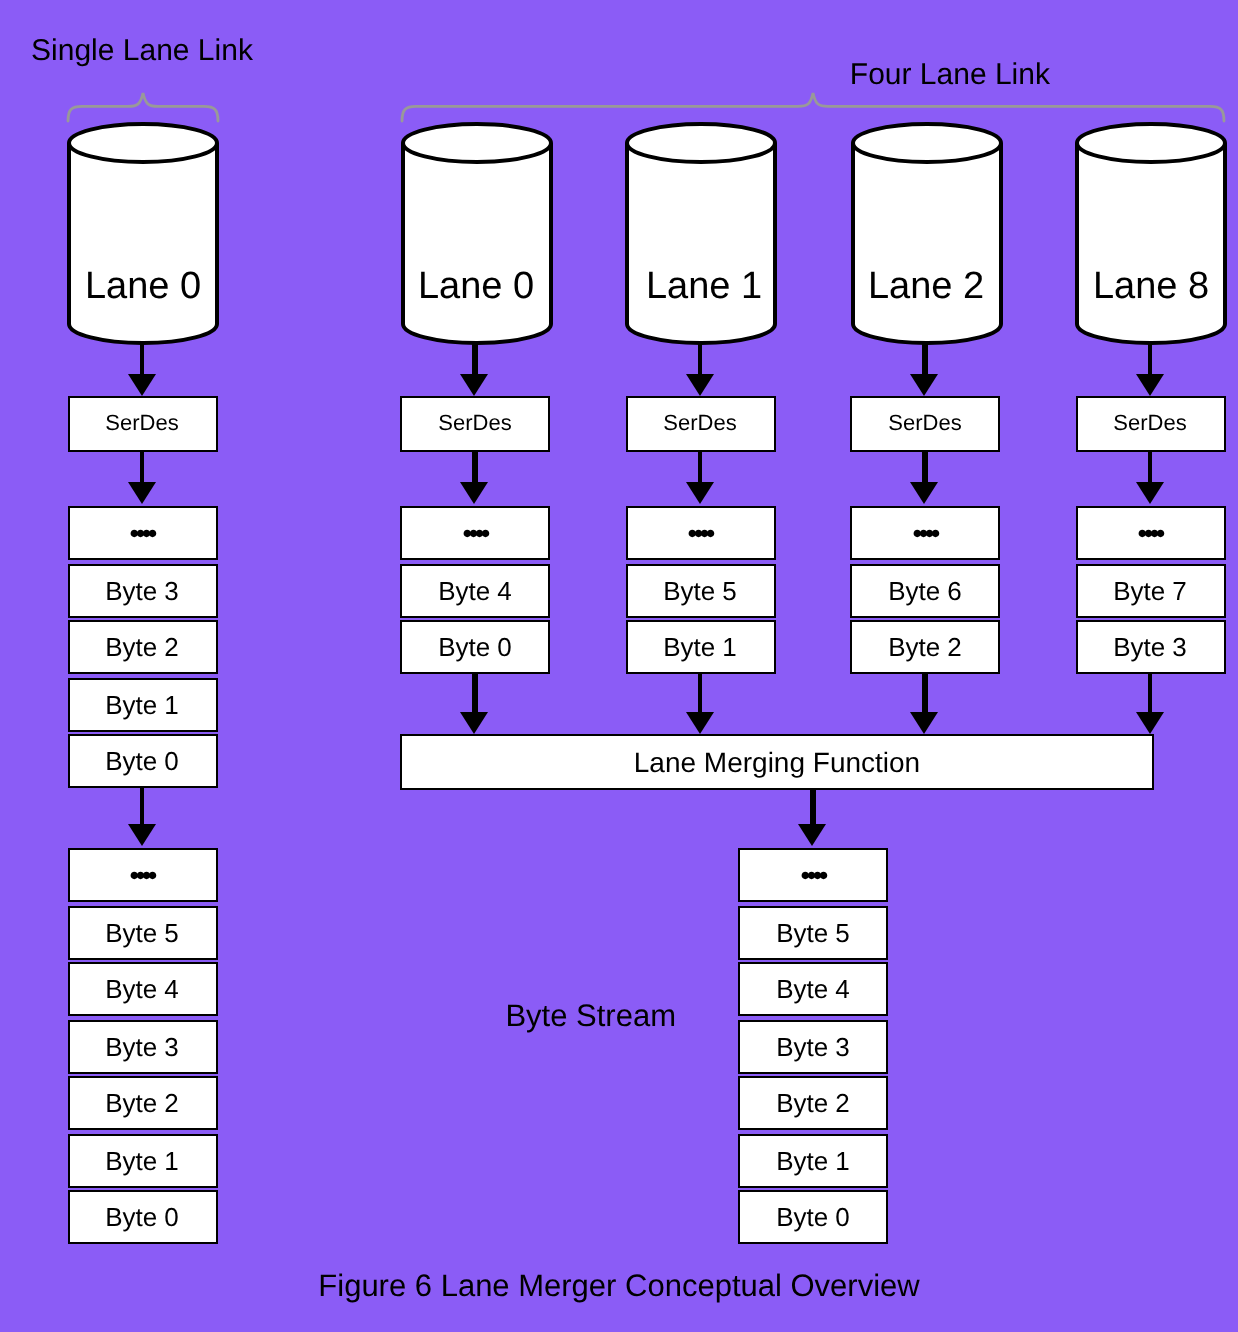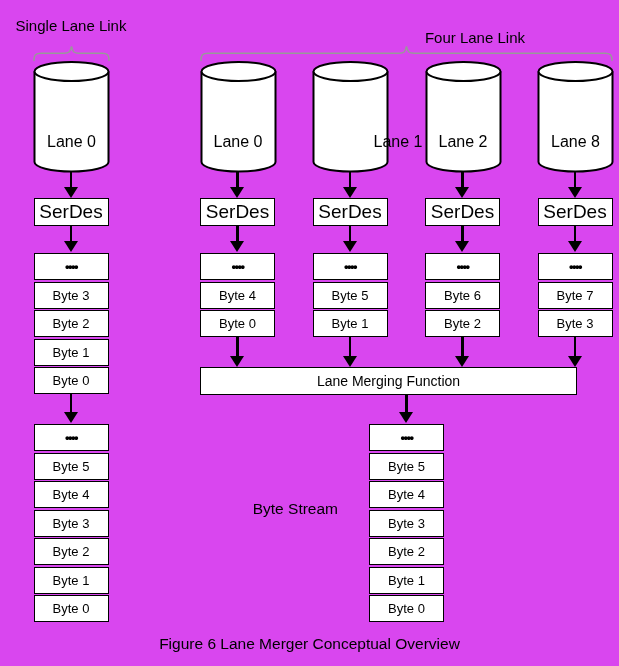--- a/index.html
+++ b/index.html
@@ -1,27 +1,27 @@
 <!DOCTYPE html>
 <html><head>
 <meta charset="utf-8">
 <style>
   html,body{margin:0;padding:0;background:#fff;}
   .canvas{
-    position:relative;width:619px;height:666px;background:#d946ef;
+    position:relative;width:619px;height:666px;background:#8b5cf6;
     font-family:"Liberation Sans",sans-serif;color:#000;overflow:hidden;
   }
   .abs{position:absolute;}
   .title-label{font-size:15px;text-align:center;white-space:nowrap;}
-  .lane-label{font-size:16px;text-align:center;}
+  .lane-label{font-size:19px;text-align:center;}
   .box{
     box-sizing:border-box;border:1.5px solid #000;background:#fff;
     display:flex;align-items:center;justify-content:center;font-size:13px;
   }
-  .serdes{width:75px;height:28px;font-size:19px;}
+  .serdes{width:75px;height:28px;font-size:11px;}
   .merger{width:377px;height:28px;font-size:14px;}
   .stack{display:flex;flex-direction:column;gap:1.5px;width:75px;}
   .cell{
     box-sizing:border-box;height:27px;border:1.5px solid #000;background:#fff;
     display:flex;align-items:center;justify-content:center;font-size:13px;flex:none;
   }
   .cell.dots{font-weight:700;font-size:13px;letter-spacing:-1.5px;}
   .arrow{width:16px;}
   .arrow::before{
     content:"";position:absolute;top:0;bottom:8px;left:50%;margin-left:-1.25px;
@@ -97,21 +97,21 @@
     <div class="cell dots">••••</div>
     <div class="cell">Byte 4</div>
     <div class="cell">Byte 0</div>
   </div>
   <div class="abs arrow" style="left:229.5px;top:337px;height:30px;"></div>
 
   <svg class="abs" style="left:312px;top:61px;" width="77" height="112" viewBox="0 0 77 112">
     <path d="M1.5,10.5 L1.5,101 A37,9.5 0 0 0 75.5,101 L75.5,10.5" fill="#fff" stroke="#000" stroke-width="2"></path>
     <ellipse cx="38.5" cy="10.5" rx="37" ry="9.5" fill="#fff" stroke="#000" stroke-width="2"></ellipse>
   </svg>
-  <div class="abs lane-label" style="left:312px;top:133px;width:80px;padding-left:46px;">Lane 1</div>
+  <div class="abs lane-label" style="left:312px;top:133px;width:80px;">Lane 1</div>
   <div class="abs arrow" style="left:342px;top:172px;height:26px;"></div>
   <div class="abs box serdes" style="left:312.5px;top:198px;">SerDes</div>
   <div class="abs arrow" style="left:342px;top:226px;height:26px;"></div>
   <div class="abs stack" style="left:312.5px;top:253px;">
     <div class="cell dots">••••</div>
     <div class="cell">Byte 5</div>
     <div class="cell">Byte 1</div>
   </div>
   <div class="abs arrow" style="left:342px;top:337px;height:30px;"></div>
 

